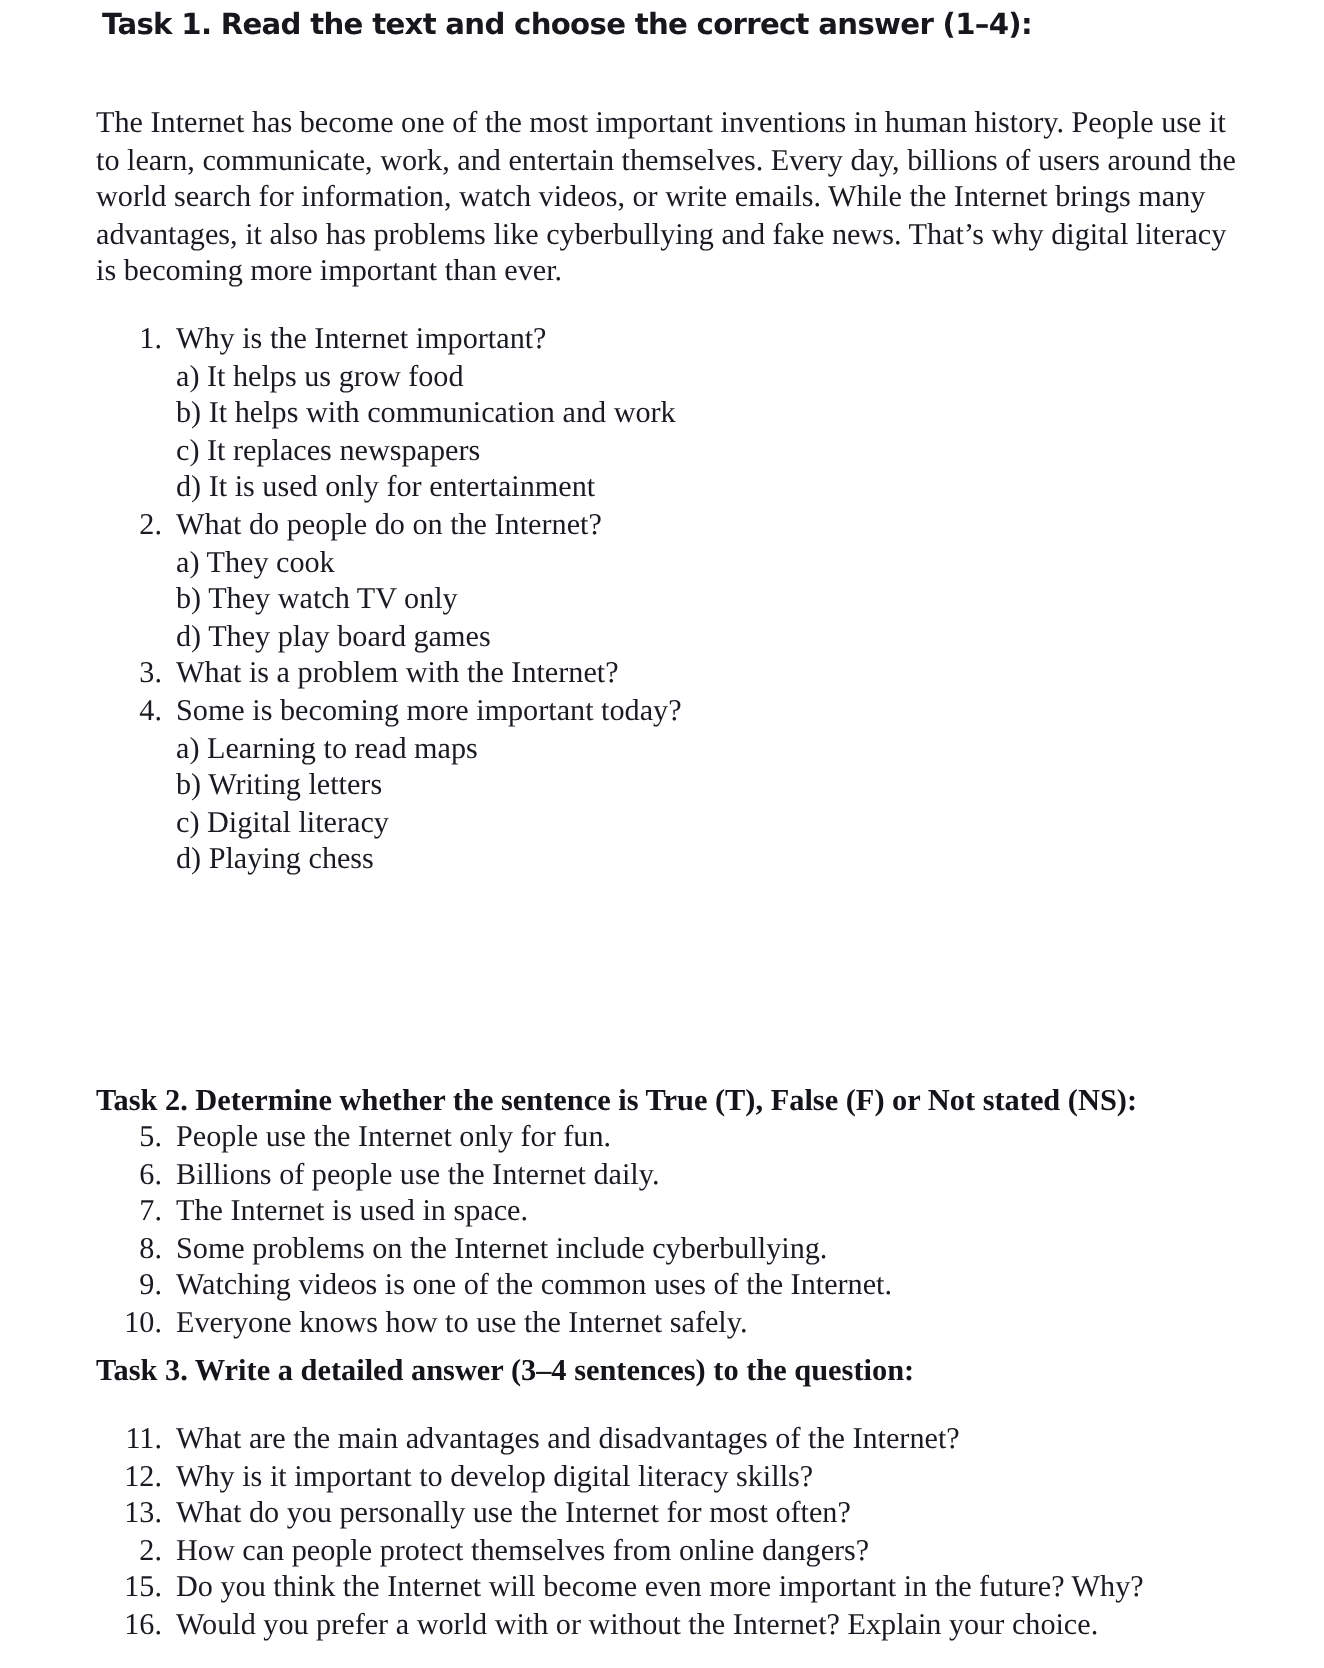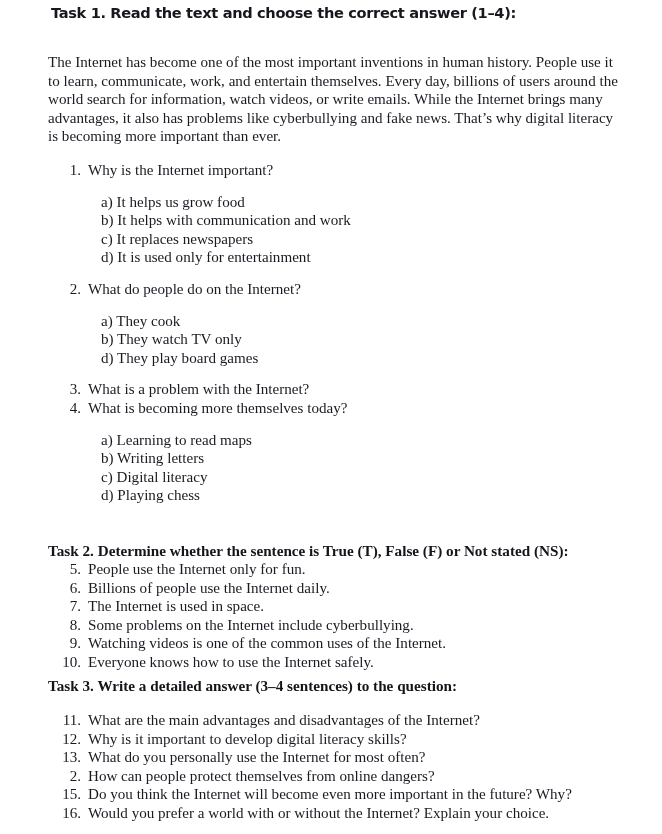--- a/index.html
+++ b/index.html
@@ -82,21 +82,21 @@
     left: 0;
     top: 0;
     width: 33px;
     text-align: right;
   }
   .qtext {
     display: block;
   }
 
   .options {
-    margin: 13px;
+    margin: 0;
     padding: 0;
     list-style: none;
   }
   .option {
     display: block;
   }
 </style>
 </head>
 <body>
 
@@ -125,21 +125,21 @@
           <li class="option">b) They watch TV only</li>
           <li class="option">d) They play board games</li>
         </ul>
       </div>
       <div class="qrow">
         <span class="qnum">3.</span>
         <span class="qtext">What is a problem with the Internet?</span>
       </div>
       <div class="qrow">
         <span class="qnum">4.</span>
-        <span class="qtext">What is becoming more themselves today?</span>
+        <span class="qtext">Some is becoming more important today?</span>
         <ul class="options">
           <li class="option">a) Learning to read maps</li>
           <li class="option">b) Writing letters</li>
           <li class="option">c) Digital literacy</li>
           <li class="option">d) Playing chess</li>
         </ul>
       </div>
     </div>
 
   <div class="task-heading task2-heading">Task 2. Determine whether the sentence is True (T), False (F) or Not stated (NS):</div>

